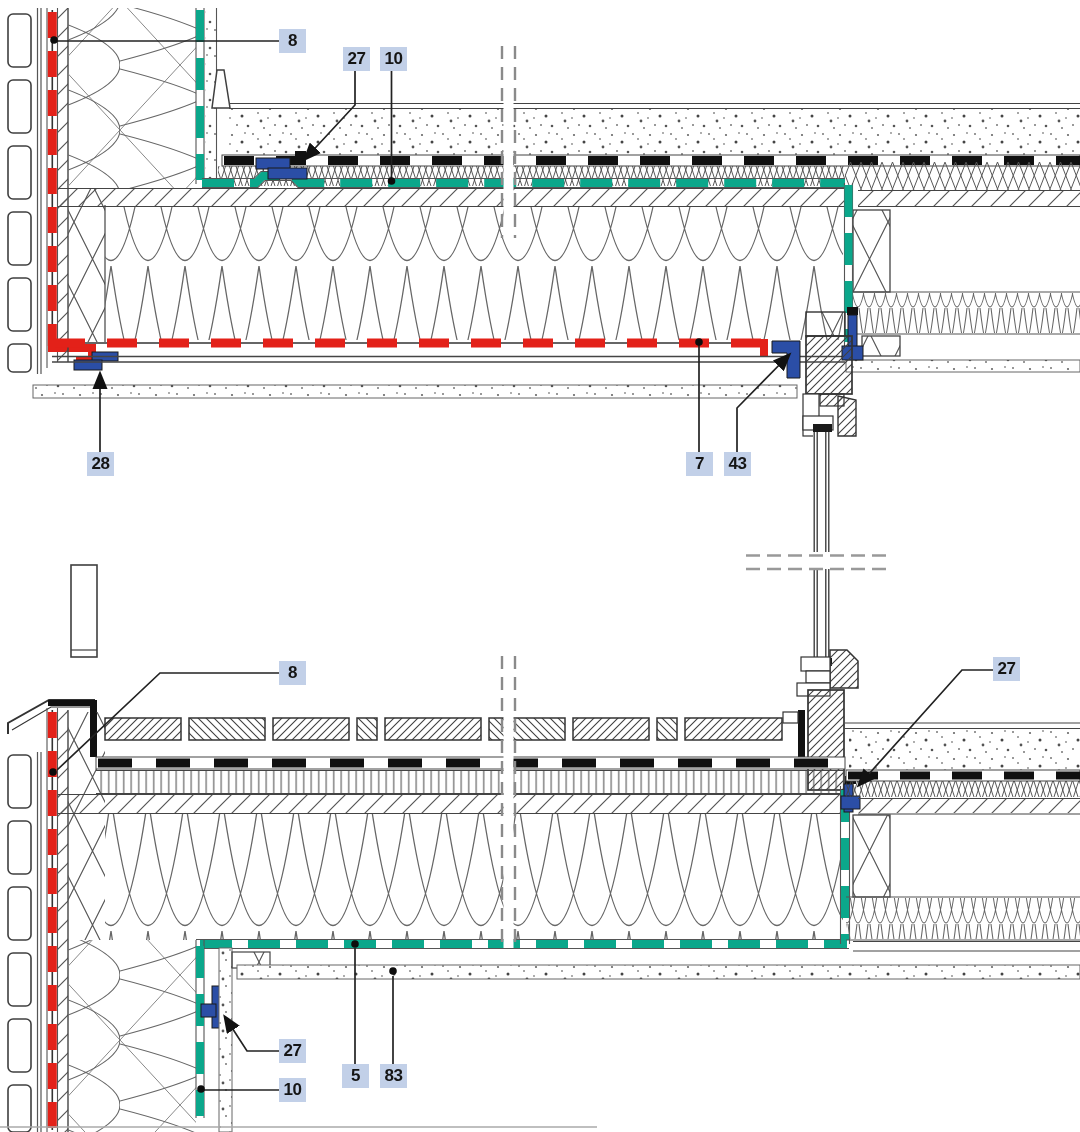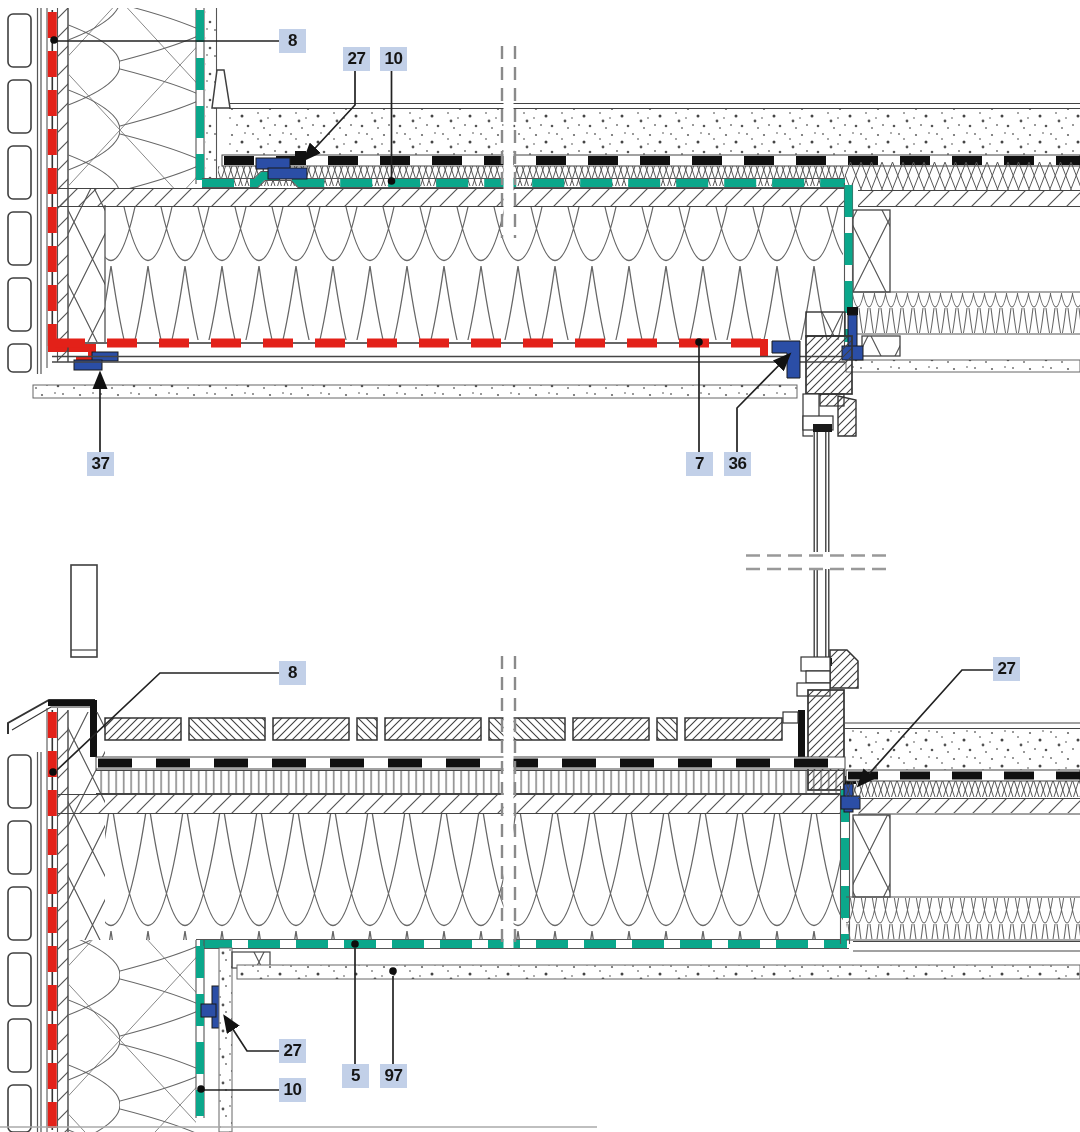--- a/index.html
+++ b/index.html
@@ -319,23 +319,23 @@
   <circle cx="53" cy="772" r="3.8"></circle>
         <circle cx="201" cy="1089" r="3.8"></circle>
         <circle cx="355" cy="944" r="3.8"></circle>
   <circle cx="393" cy="971" r="3.8"></circle>
 </g>
 </svg>
 
 <div class="callout" style="left:279px;top:29px">8</div>
 <div class="callout" style="left:343px;top:47px">27</div>
 <div class="callout" style="left:380px;top:47px">10</div>
-<div class="callout" style="left:87px;top:452px">37</div>
+<div class="callout" style="left:87px;top:452px">28</div>
 <div class="callout" style="left:686px;top:452px">7</div>
-<div class="callout" style="left:724px;top:452px">36</div>
+<div class="callout" style="left:724px;top:452px">43</div>
 <div class="callout" style="left:279px;top:661px">8</div>
 <div class="callout" style="left:993px;top:657px">27</div>
 <div class="callout" style="left:279px;top:1039px">27</div>
 <div class="callout" style="left:279px;top:1078px">10</div>
 <div class="callout" style="left:342px;top:1064px">5</div>
-<div class="callout" style="left:380px;top:1064px">97</div>
+<div class="callout" style="left:380px;top:1064px">83</div>
 
 </div>
 
 </body></html>

